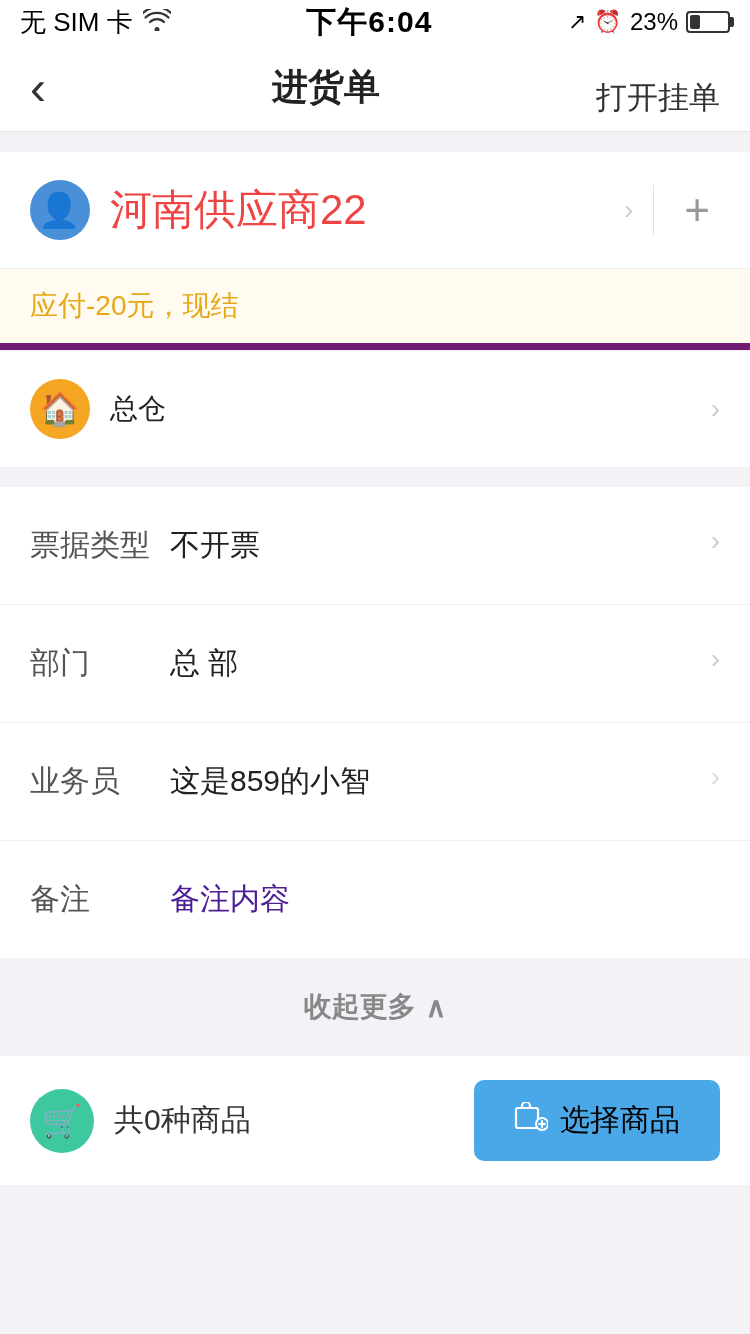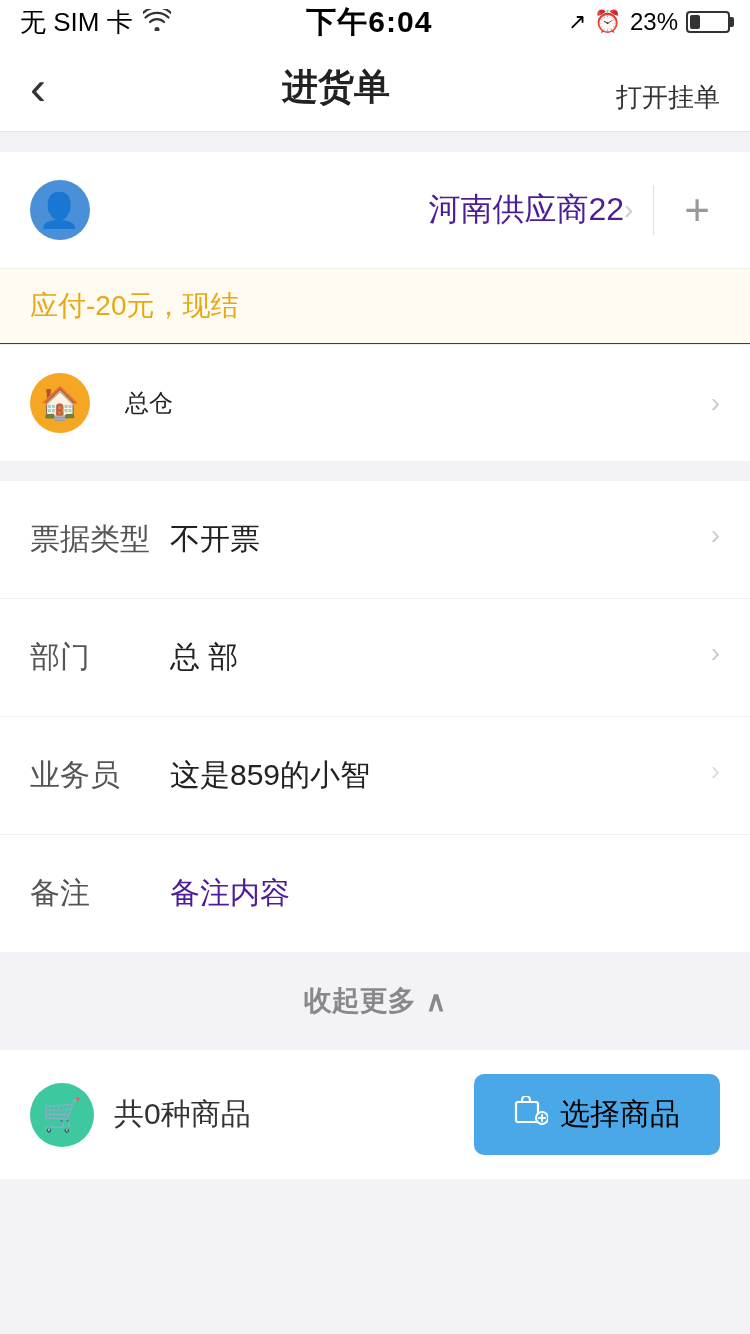--- a/index.html
+++ b/index.html
@@ -86,21 +86,21 @@
       cursor: pointer;
       padding: 10px;
       margin-left: -10px;
     }
     .nav-title {
       font-size: 36px;
       font-weight: 700;
       color: #222;
     }
     .nav-action {
-      font-size: 26px;
+      font-size: 31px;
       color: #333;
       cursor: pointer;
       margin-top: 20px;
     }
 
     
     .section-divider {
       height: 20px;
       background: #f2f2f7;
     }
@@ -129,23 +129,22 @@
       justify-content: center;
       margin-right: 20px;
       flex-shrink: 0;
     }
     .avatar-icon {
       color: #fff;
       font-size: 34px;
     }
     .supplier-name {
       flex: 1;
-      font-size: 32px;
-      color: #4c1d95;
-      text-align: right;
+      font-size: 42px;
+      color: #ef4444;
     }
     .chevron-right {
       color: #ccc;
       font-size: 28px;
       margin-right: 0;
     }
     .divider-vertical {
       width: 1px;
       height: 50px;
       background: #e0e0e0;
@@ -157,21 +156,21 @@
       cursor: pointer;
       padding: 0 10px;
     }
 
     
     .notice-bar {
       background: #fffbf0;
       padding: 18px 30px;
       font-size: 28px;
       color: #e6a817;
-      border-bottom: 1px solid #701a75;
+      border-bottom: 7px solid #701a75;
     }
 
     
     .warehouse-row {
       display: flex;
       align-items: center;
       padding: 28px 30px;
       background: #fff;
       border-top: 1px solid #f0f0f0;
     }
@@ -181,23 +180,22 @@
       border-radius: 50%;
       background: #f5a623;
       display: flex;
       align-items: center;
       justify-content: center;
       margin-right: 20px;
       flex-shrink: 0;
     }
     .warehouse-name {
       flex: 1;
-      font-size: 24px;
+      font-size: 28px;
       color: #222;
-      margin-left: 15px;
     }
 
     
     .form-section {
       background: #fff;
       margin-top: 20px;
     }
     .form-row {
       display: flex;
       align-items: flex-start;

